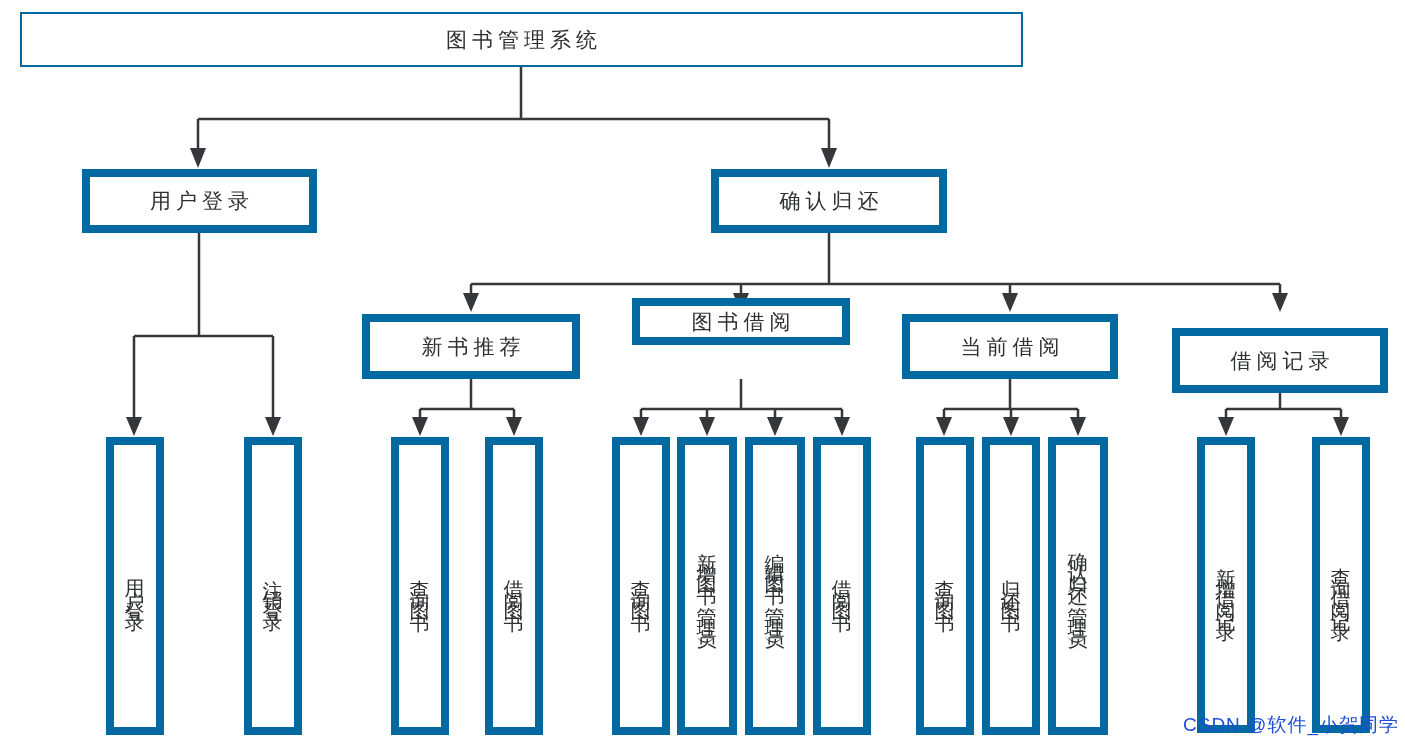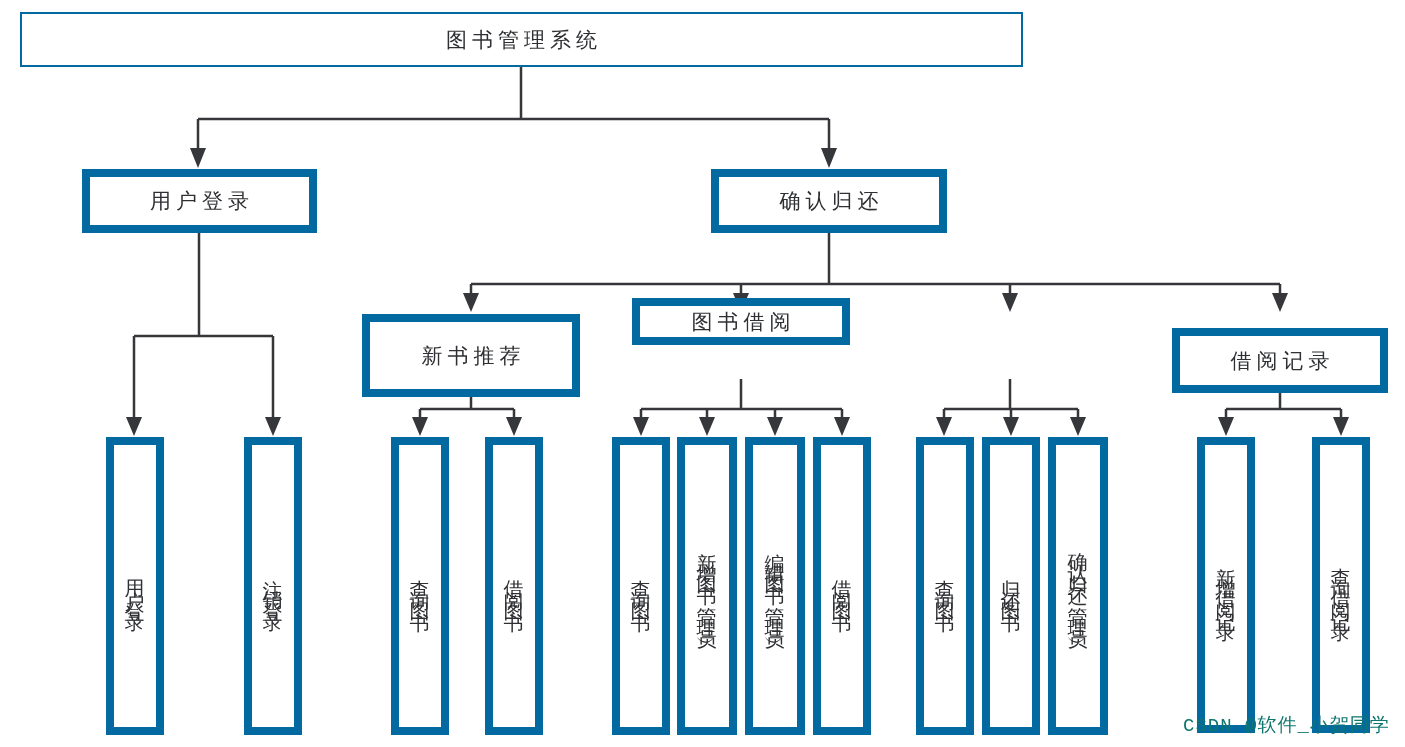--- a/index.html
+++ b/index.html
@@ -44,23 +44,22 @@
     color: #2f3033;
   }
   .watermark {
     position: absolute;
     left: 1183px;
     top: 712px;
     width: 222px;
     font-size: 19px;
     letter-spacing: 1px;
     white-space: nowrap;
-    color: #0f766e;
+    color: #1d4ed8;
     z-index: 5;
-    font-family: Liberation Mono, monospace;
   }
 </style>
 </head>
 <body>
 
 <div class="canvas">
 
   <svg class="connectors" width="1405" height="747" viewBox="0 0 1405 747" aria-hidden="true">
     <g stroke="#36373b" stroke-width="2.5" fill="none">
 
@@ -101,25 +100,28 @@
     <span class="hlabel">图书管理系统</span>
   </div>
 
   <div class="node" style="left:82px; top:169px; width:235px; height:64px;">
     <span class="hlabel">用户登录</span>
   </div>
   <div class="node" style="left:711px; top:169px; width:236px; height:64px;">
     <span class="hlabel">确认归还</span>
   </div>
 
-  <div class="node" style="left:362px; top:314px; width:218px; height:83px;">
+  <div class="node" style="left:362px; top:314px; width:218px; height:65px;">
     <span class="hlabel">新书推荐</span>
   </div>
   <div class="node" style="left:632px; top:298px; width:218px; height:47px;text-align:center;">
     <span class="hlabel">图书借阅</span>
+  </div>
+  <div class="node" style="left:902px; top:314px; width:216px; height:65px;">
+    <span class="hlabel">当前借阅</span>
   </div>
   <div class="node" style="left:1172px; top:314px; width:216px; height:65px;margin-top:14px;">
     <span class="hlabel">借阅记录</span>
   </div>
 
   <div class="node leaf" style="left:106px; top:437px; width:58px; height:298px;">
     <span class="vlabel">用户登录</span>
   </div>
   <div class="node leaf" style="left:244px; top:437px; width:58px; height:298px;">
     <span class="vlabel">注销登录</span>

